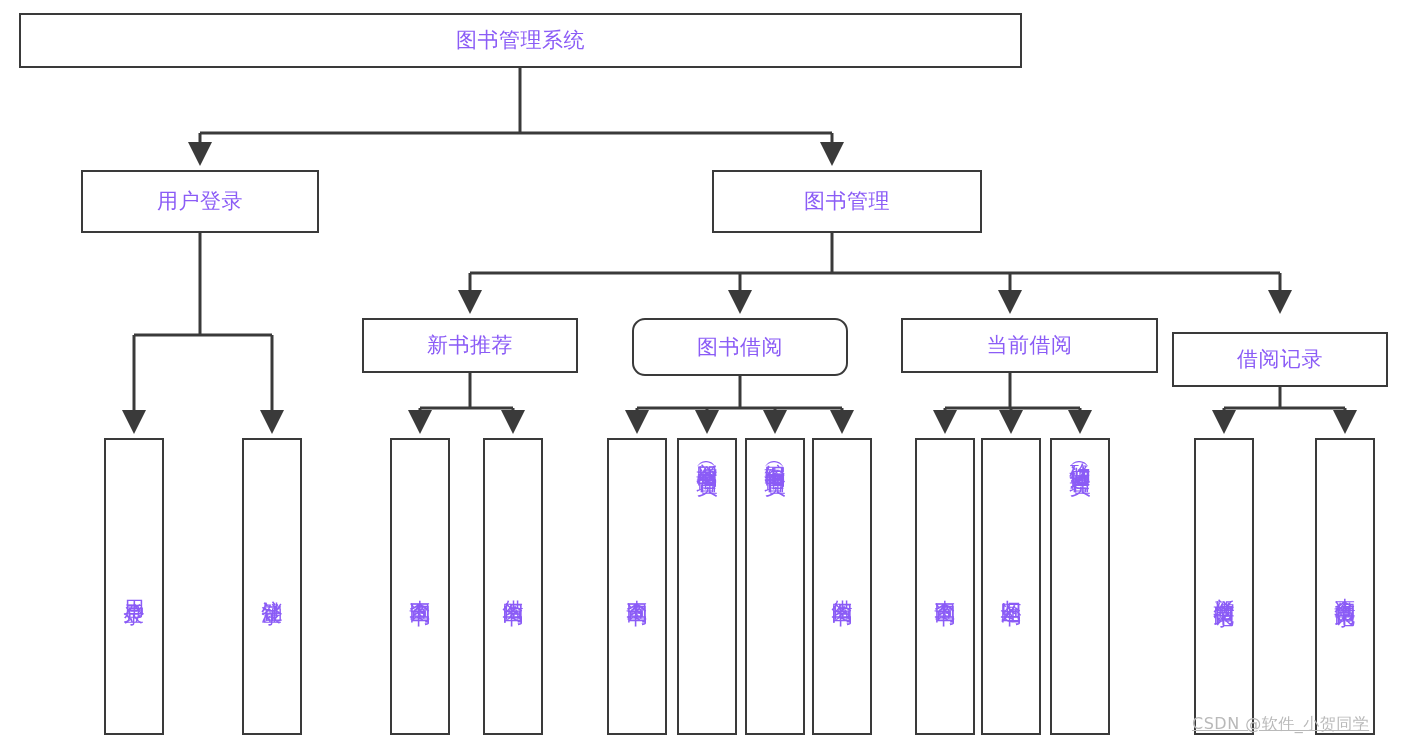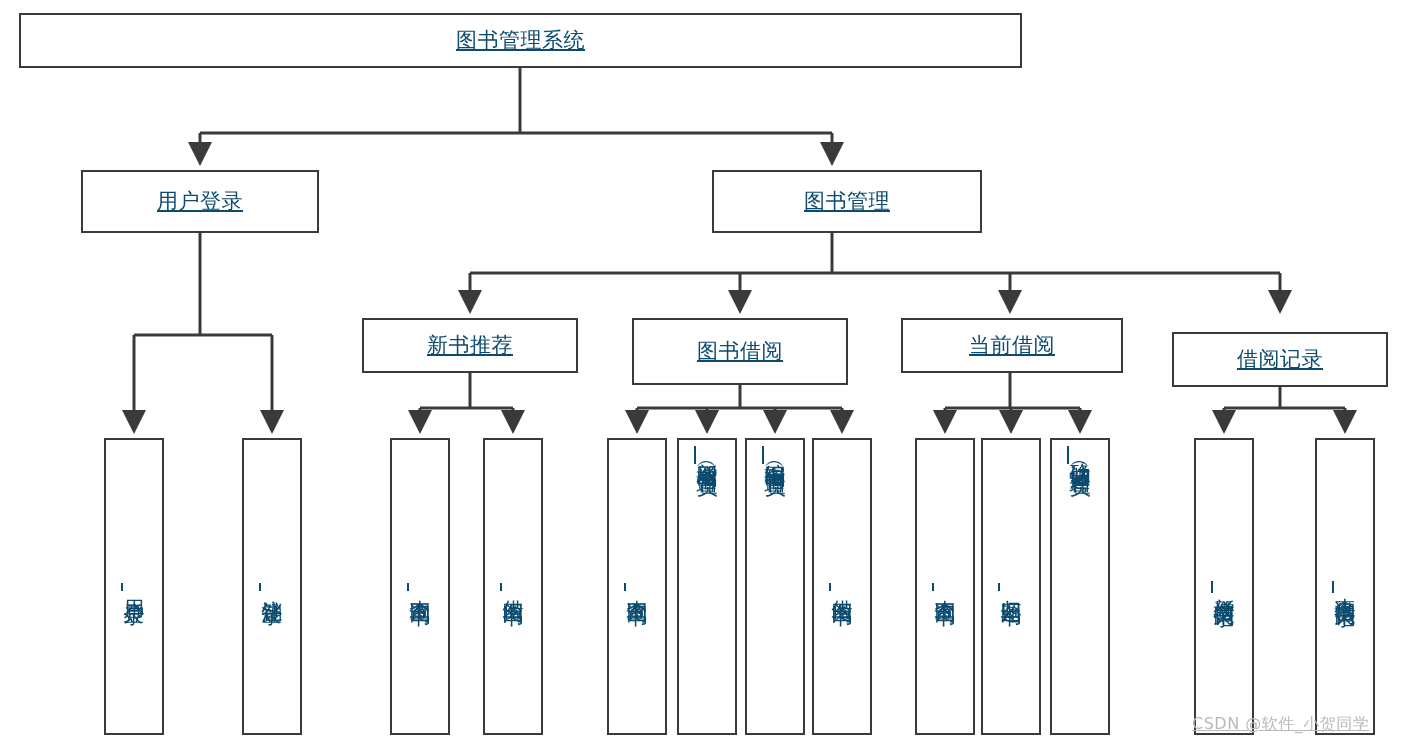--- a/index.html
+++ b/index.html
@@ -30,26 +30,25 @@
     position: absolute;
     box-sizing: border-box;
     background: #ffffff;
     border: 2.5px solid #3a3a3a;
     display: flex;
     align-items: center;
     justify-content: center;
     z-index: 2;
   }
   .node .label {
-    color: #0c4a6e;
+    color: #8b5cf6;
     font-size: 21px;
     line-height: 1.18;
     letter-spacing: 0.5px;
     white-space: nowrap;
-    text-decoration: underline;
   }
   
   .node.horiz .label {
     writing-mode: horizontal-tb;
   }
   
   .node.vert {
     align-items: flex-start;
     justify-content: center;
     padding-top: 6px;
@@ -137,24 +136,24 @@
   <div class="node horiz" style="left:81px; top:170px; width:238px; height:63px;">
     <span class="label">用户登录</span>
   </div>
   <div class="node horiz" style="left:712px; top:170px; width:270px; height:63px;">
     <span class="label">图书管理</span>
   </div>
 
   <div class="node horiz" style="left:362px; top:318px; width:216px; height:55px;justify-content:center;">
     <span class="label">新书推荐</span>
   </div>
-  <div class="node horiz" style="left:632px; top:318px; width:216px; height:67px;">
+  <div class="node horiz" style="left:632px; top:318px; width:216px; height:58px;border-radius:13px;">
     <span class="label">图书借阅</span>
   </div>
-  <div class="node horiz" style="left:901px; top:318px; width:222px; height:55px;justify-content:center;">
+  <div class="node horiz" style="left:901px; top:318px; width:257px; height:55px;justify-content:center;">
     <span class="label">当前借阅</span>
   </div>
   <div class="node horiz" style="left:1172px; top:332px; width:216px; height:55px;">
     <span class="label">借阅记录</span>
   </div>
 
   <div class="node vert centered" style="left:104px; top:438px; width:60px; height:297px;">
     <span class="label">用户登录</span>
   </div>
   <div class="node vert centered" style="left:242px; top:438px; width:60px; height:297px;">

